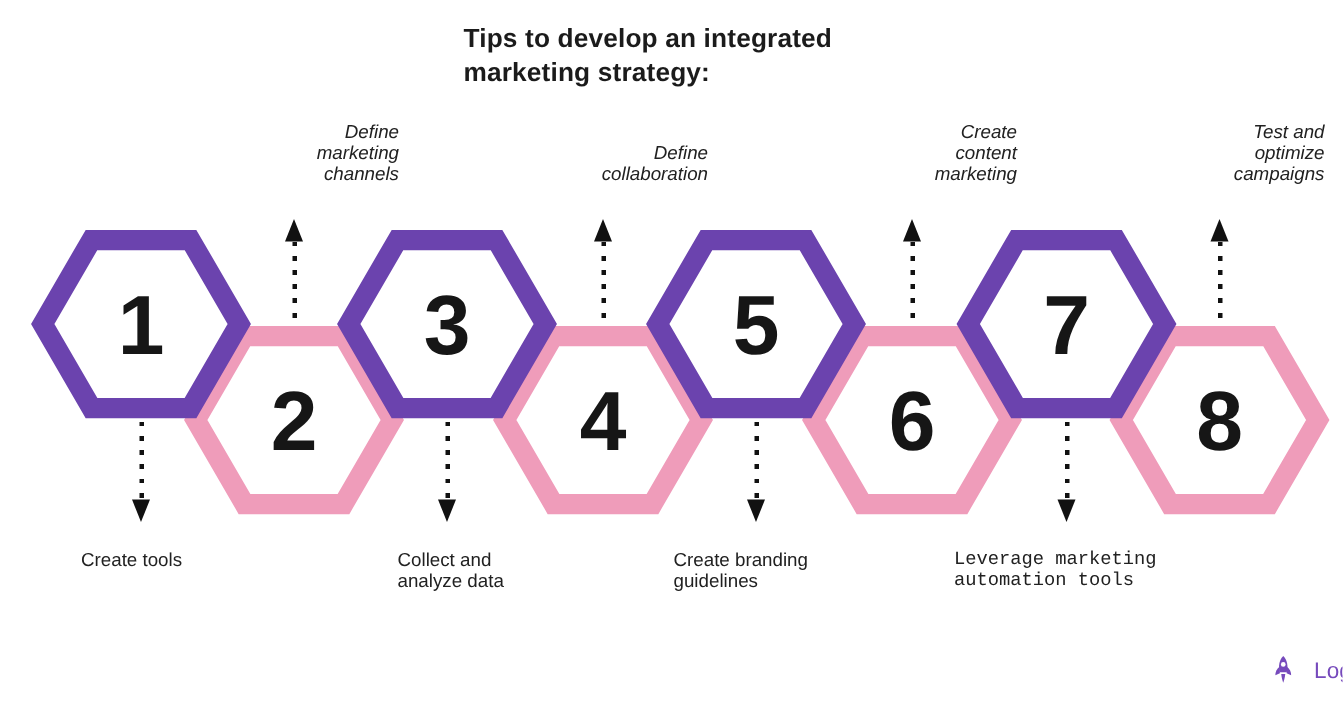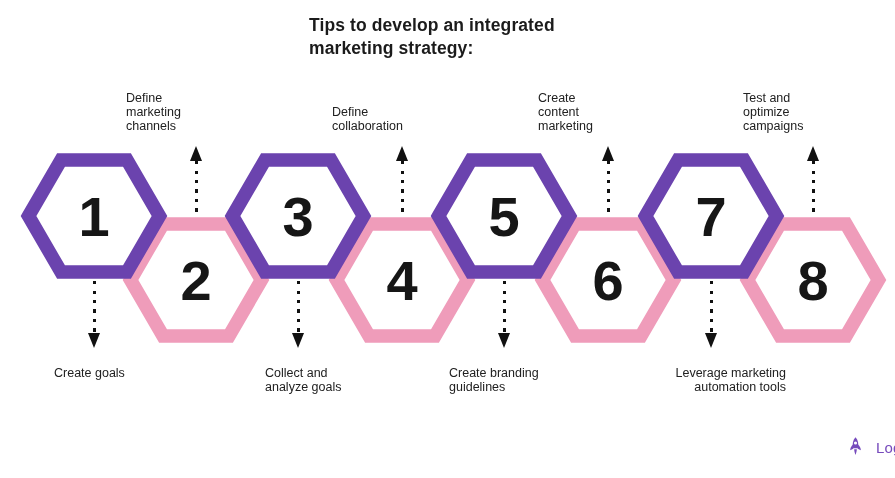--- a/index.html
+++ b/index.html
@@ -51,24 +51,24 @@
     background:repeating-linear-gradient(to bottom, var(--c-arrow,#111) 0 3.2px, transparent 3.2px 9.5px);
   }
   .head{width:0; height:0; border-left:6.5px solid transparent; border-right:6.5px solid transparent;}
   .arrow.down .head{border-top:15px solid var(--c-arrow,#111);}
   .arrow.up   .head{border-bottom:15px solid var(--c-arrow,#111);}
 
   .label{
     font-size:12.5px; line-height:14px; color:#212121;
     position:absolute; white-space:pre-line;
   }
-  .label.top{bottom:345px; left:calc(var(--cx) - 70px); width:140px; text-align:left;}
+  .label.top{bottom:355px; left:calc(var(--cx) - 70px); width:140px; text-align:right;font-style:italic;}
   .label.bottom{top:366px;}
   .label.bottom.leftalign{left:var(--lx); text-align:left;}
-  .label.bottom.centered{left:calc(var(--cx) - 75px); width:150px; text-align:right;}
+  .label.bottom.centered{left:calc(var(--cx) - 75px); width:150px; text-align:left;font-family:Liberation Mono, monospace;}
 
   .brand{
     position:absolute; left:836px; top:437px;
     display:flex; align-items:center; gap:13px;text-align:center;
   }
   .brand-icon{width:15px; height:20px;}
   .brand-icon path, .brand-icon circle{fill:var(--c-logo_purple,#764ABC);}
   .brand-icon .win{fill:#fff;}
   .brand-text{font-size:15px; font-weight:500; color:var(--c-logo_purple,#764ABC); letter-spacing:.1px;}
 </style>
@@ -82,21 +82,21 @@
 
   <div class="step step-1 row-top">
     <svg class="hex purple" viewBox="0 0 146 126">
         <polygon class="hexpoly" points="7.5,63 40,7 106,7 138.5,63 106,119 40,119"></polygon>
       </svg>
     <div class="num">1</div>
     <div class="arrow down">
         <div class="dots"></div>
         <div class="head"></div>
       </div>
-    <div class="label bottom leftalign">Create goals</div>
+    <div class="label bottom leftalign">Create tools</div>
   </div>
 
   <div class="step step-2 row-bottom">
     <svg class="hex pink" viewBox="0 0 146 126">
         <polygon class="hexpoly" points="7.5,63 40,7 106,7 138.5,63 106,119 40,119"></polygon>
       </svg>
     <div class="num">2</div>
     <div class="arrow up">
         <div class="dots"></div>
         <div class="head"></div>
@@ -109,21 +109,21 @@
   <div class="step step-3 row-top">
     <svg class="hex purple" viewBox="0 0 146 126">
         <polygon class="hexpoly" points="7.5,63 40,7 106,7 138.5,63 106,119 40,119"></polygon>
       </svg>
     <div class="num">3</div>
     <div class="arrow down">
         <div class="dots"></div>
         <div class="head"></div>
       </div>
     <div class="label bottom leftalign">Collect and
-analyze goals</div>
+analyze data</div>
   </div>
 
   <div class="step step-4 row-bottom">
     <svg class="hex pink" viewBox="0 0 146 126">
         <polygon class="hexpoly" points="7.5,63 40,7 106,7 138.5,63 106,119 40,119"></polygon>
       </svg>
     <div class="num">4</div>
     <div class="arrow up">
         <div class="dots"></div>
         <div class="head"></div>

